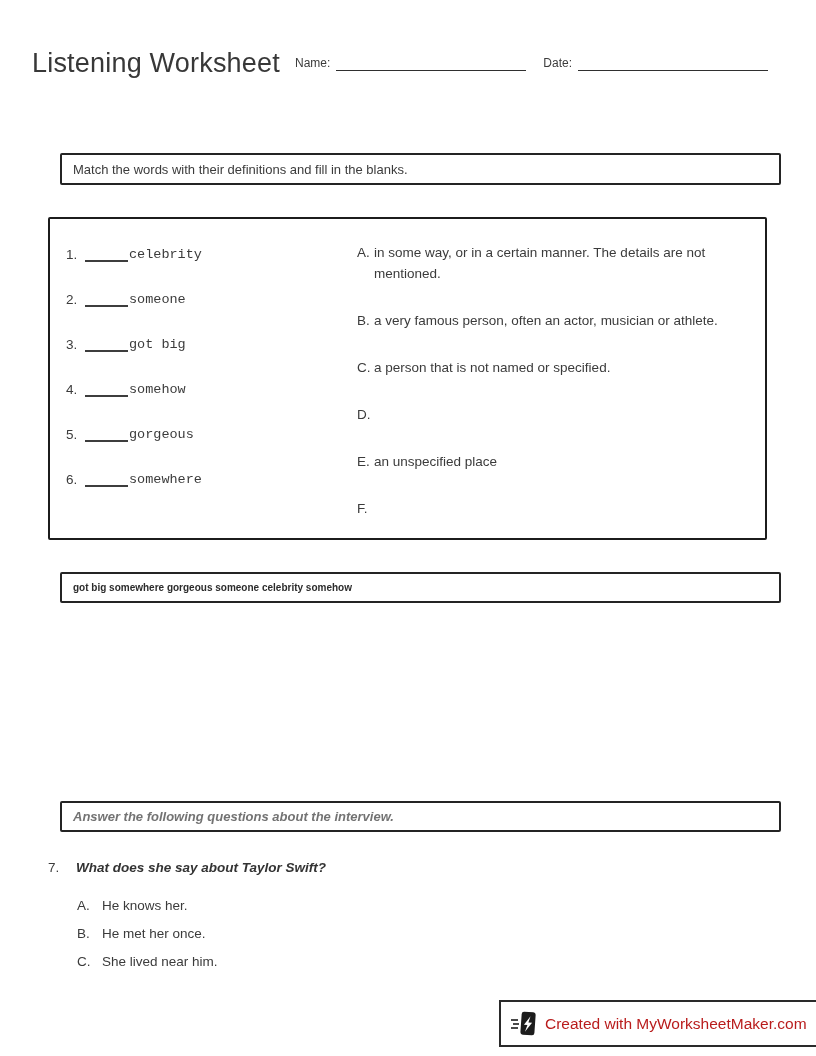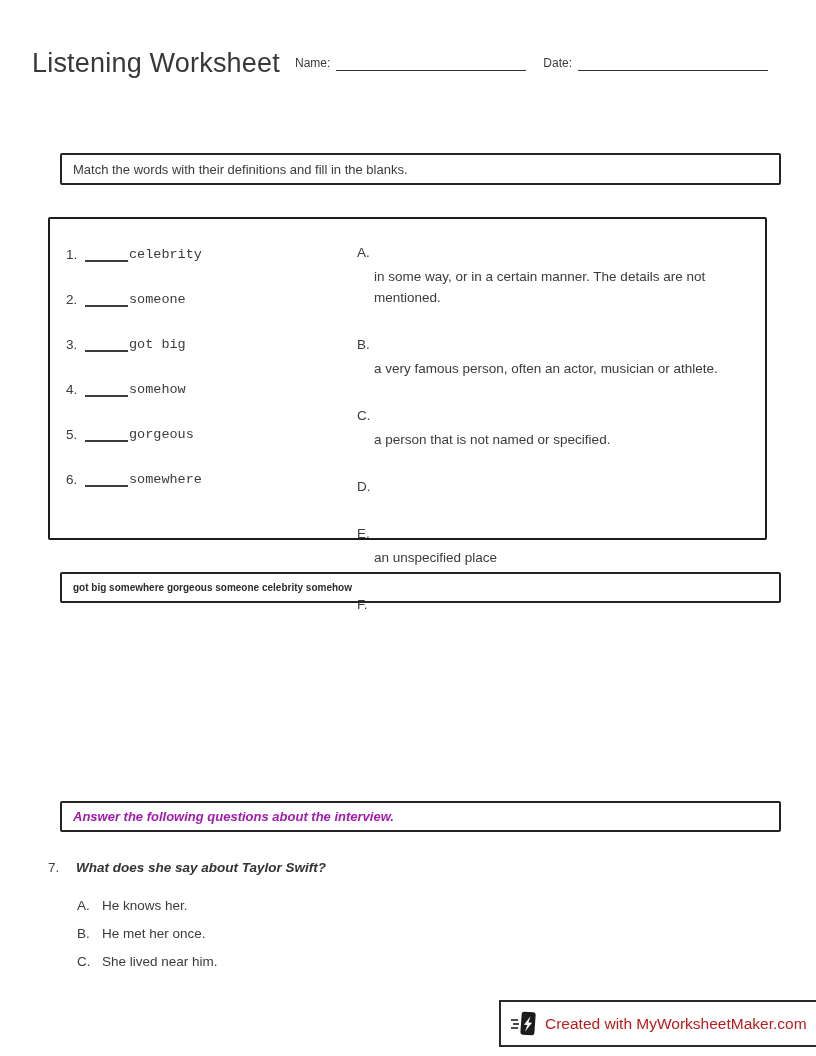--- a/index.html
+++ b/index.html
@@ -24,21 +24,21 @@
   .header-field .flabel { font-size: 12px; color: #3b3b3b; padding-bottom: 1px; }
   .header-field .fline { width: 190px; border-bottom: 1px solid #2f2f2f; height: 18px; }
 
   .rule-box {
     position: absolute; left: 48px; width: 695px;
     border: 2px solid #242424; border-radius: 2px;
     padding: 0 11px; display: flex; align-items: center; margin-left: 12px;
   }
   .instr-box { top: 153px; height: 28px; font-size: 13px; }
   .bank-box { top: 572px; height: 27px; font-size: 10px; font-weight: 700; color: #2c2c2c; }
-  .answer-box { top: 801px; height: 27px; font-size: 13px; font-weight: 700; font-style: italic; color: #a21caf; }
+  .answer-box { top: 801px; height: 27px; font-size: 13px; font-weight: 700; font-style: italic; color: #737373; }
 
   .match-box {
     position: absolute; left: 48px; top: 217px;
     width: 715px; height: 319px;
     border: 2px solid #1c1c1c; border-radius: 2px;
   }
   .match-words {
     position: absolute; left: 16px; top: 24px;
     display: flex; flex-direction: column; gap: 26px;
   }
@@ -51,21 +51,21 @@
   }
   .match-row .word { color: #3b3b3b; font-family: Liberation Mono, monospace; }
 
   .match-defs {
     position: absolute; left: 307px; top: 23px;
     width: 400px;
     display: flex; flex-direction: column; gap: 26px;
   }
   .def-row { display: flex; font-size: 13.5px; line-height: 21px; }
   .def-row .letter { flex: 0 0 17px; }
-  .def-row .def-text { max-width: 368px; margin-top: 24px; }
+  .def-row .def-text { max-width: 368px; }
 
   .question-block { position: absolute; left: 48px; top: 860px; width: 700px; }
   .question-head { display: flex; font-size: 13.5px; }
   .question-head .qnum { width: 28px; }
   .question-head .qtext { font-weight: 700; font-style: italic; color: #333333; }
   .options { margin-top: 23px; margin-left: 29px; display: flex; flex-direction: column; gap: 14px; }
   .option-row { display: flex; font-size: 13.5px; height: 14px; align-items: center; }
   .option-row .oletter { width: 25px; }
 
   .footer-box {

